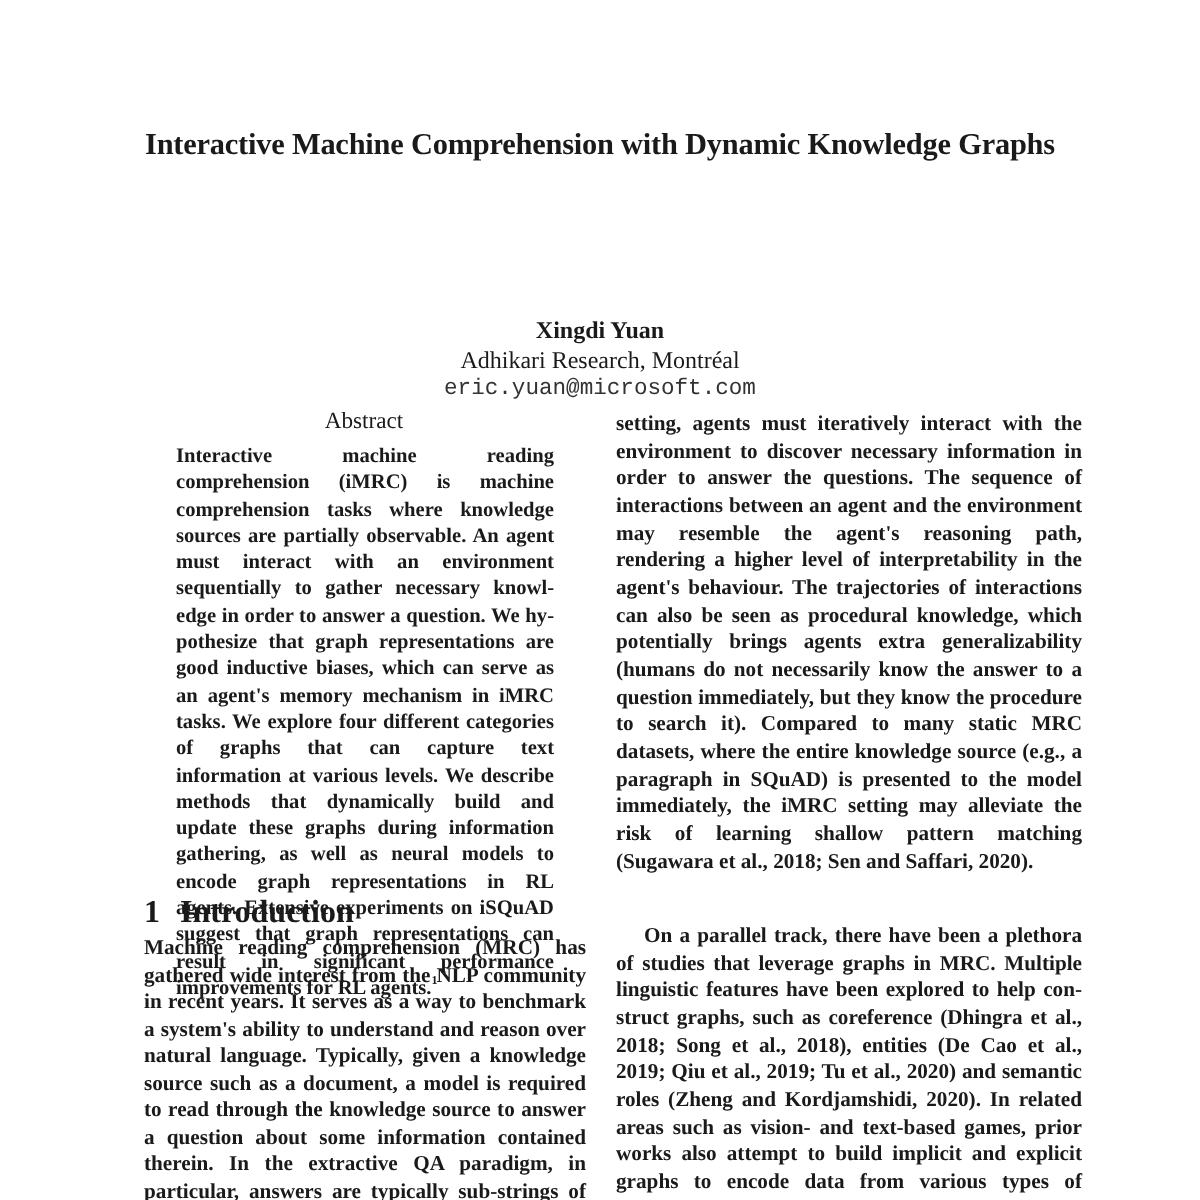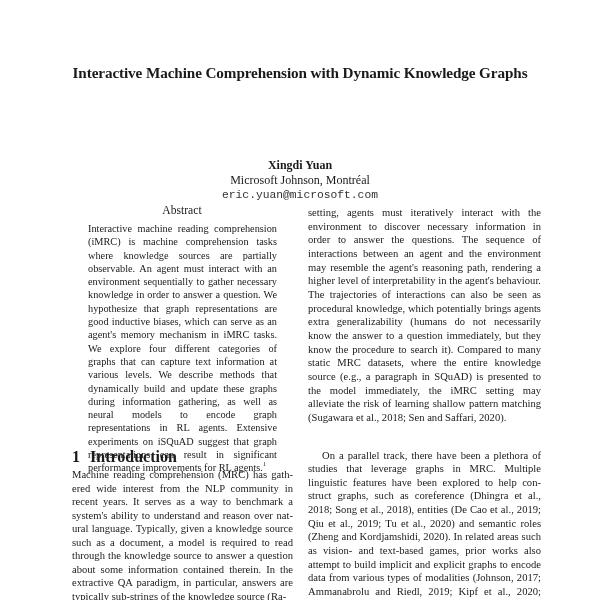--- a/index.html
+++ b/index.html
@@ -9,38 +9,38 @@
     position: relative;
   }
   .title {
     position: absolute; top: 64px; left: 0; width: 600px; text-align: center;
     font-weight: bold; font-size: 15.2px; letter-spacing: -0.1px;
   }
   .author { position: absolute; top: 110px; left: 0; width: 600px; text-align: center; font-size: 12px; line-height: 15px; }
   .author .name { font-weight: bold; margin-top: 48px; }
   .author .email { font-family: "Liberation Mono", "DejaVu Sans Mono", monospace; font-size: 11.3px; color: #333; }
   .col { position: absolute; font-size: 10.6px; line-height: 13.65px; }
-  .col p { margin: 0; text-align: justify; hyphens: manual; }
+  .col p { margin: 0; text-align: justify; hyphens: manual; font-weight: bold; }
   .abs-head { position: absolute; top: 204px; left: 72px; width: 220px; text-align: center; font-weight: normal; font-size: 11.6px; }
   .abstract { top: 222px; left: 88px; width: 189px; font-size: 10.3px; line-height: 13.3px; }
   .intro-head { position: absolute; top: 448px; left: 72px; font-weight: bold; font-size: 16px; }
   .intro-head .num { display: inline-block; width: 18px; }
   .left-body { top: 468px; left: 72px; width: 221px; line-height: 13.5px; }
   .right-col { top: 206px; left: 308px; width: 233px; line-height: 13.65px; }
   .right-col p.indent { text-indent: 14px; margin-top: 24px; }
   sup { font-size: 6px; vertical-align: 5px; line-height: 0; }
 </style>
 </head>
 <body>
 
 <div class="title">Interactive Machine Comprehension with Dynamic Knowledge Graphs</div>
 
 <div class="author">
   <div class="name">Xingdi Yuan</div>
-  <div>Microsoft Johnson, Montréal</div>
+  <div>Adhikari Research, Montréal</div>
   <div class="email">eric.yuan@microsoft.com</div>
 </div>
 
 <div class="abs-head">Abstract</div>
 <div class="col abstract">
   <p><span>Interactive machine reading comprehension (iMRC) is machine comprehension tasks where knowledge sources are partially observ­able. An agent must interact with an environ­ment sequentially to gather necessary knowl­edge in order to answer a question. We hy­pothesize that graph representations are good inductive biases, which can serve as an agent's memory mechanism in iMRC tasks. We ex­plore four different categories of graphs that can capture text information at various levels. We describe methods that dynamically build and update these graphs during information gathering, as well as neural models to encode graph representations in RL agents. Extensive experiments on iSQuAD suggest that graph representations can result in significant perfor­mance improvements for RL agents.</span><sup>1</sup></p>
 </div>
 
 <div class="intro-head">
   <span class="num">1</span><span>Introduction</span>

